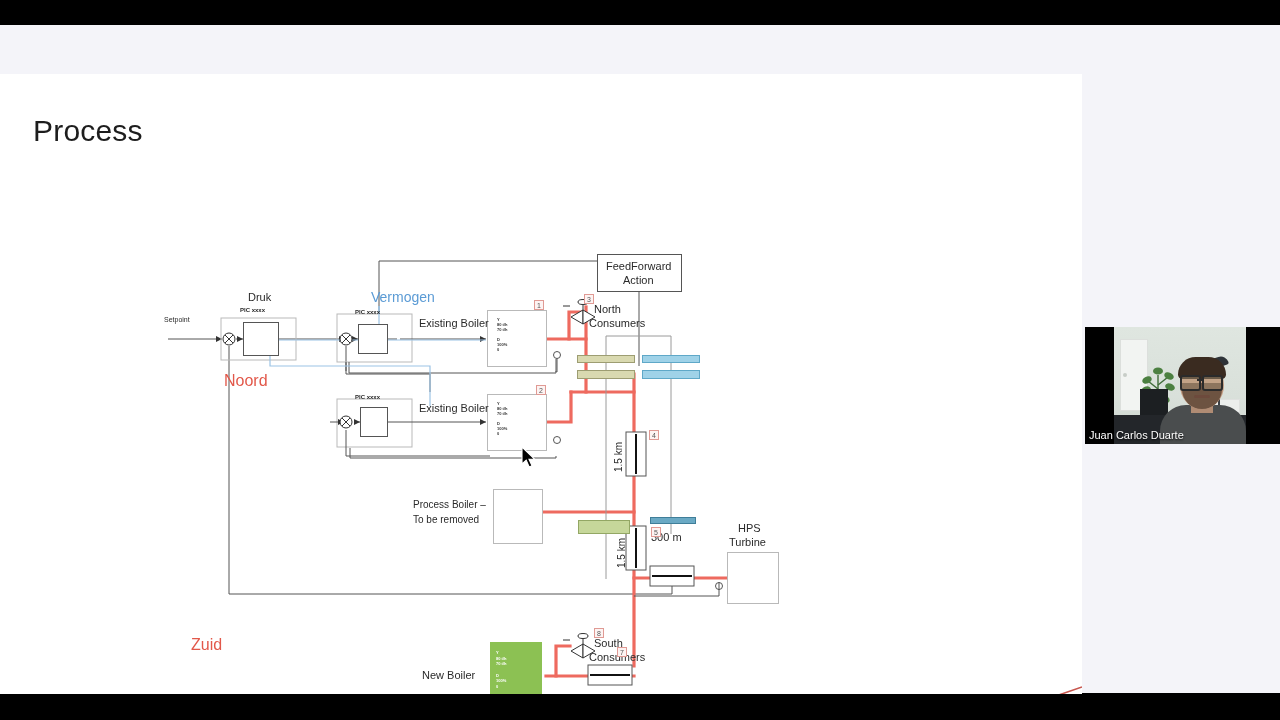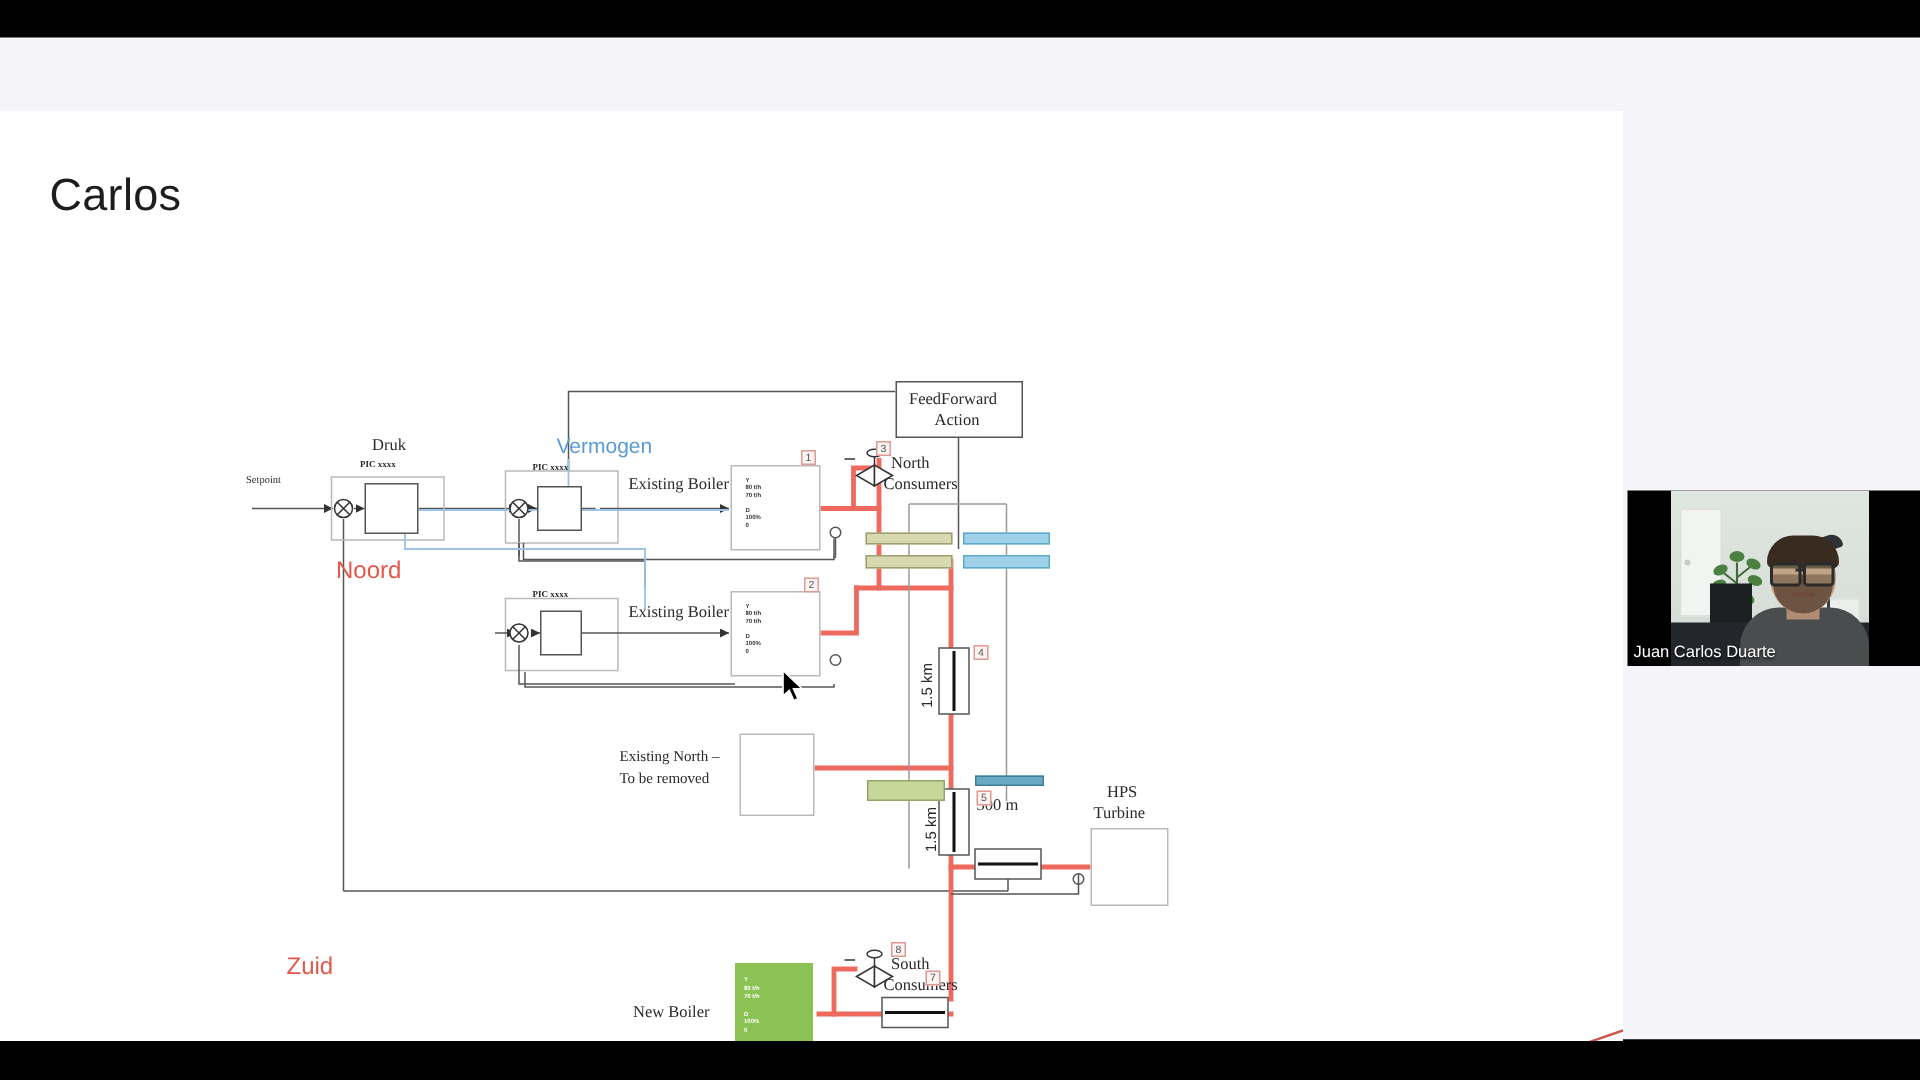--- a/index.html
+++ b/index.html
@@ -37,21 +37,21 @@
   .cam-beard{position:absolute;left:22px;top:30px;width:40px;height:26px;background:#5e4636;border-radius:0 0 20px 20px;opacity:.85;}
   .cam-mouth{position:absolute;left:34px;top:42px;width:16px;height:3px;background:#6d4a3c;border-radius:2px;}
   .cam-glass-l{position:absolute;left:20px;top:22px;width:17px;height:12px;border:2px solid #2b2b2b;border-radius:3px;background:rgba(200,180,150,.35);}
   .cam-glass-r{position:absolute;left:42px;top:22px;width:17px;height:12px;border:2px solid #2b2b2b;border-radius:3px;background:rgba(200,180,150,.35);}
   .cam-bridge{position:absolute;left:37px;top:26px;width:5px;height:2px;background:#2b2b2b;}
   .cam-name{position:absolute;left:4px;bottom:3px;color:#fff;font-size:11px;
      font-family:"Liberation Sans",sans-serif;text-shadow:0 1px 2px rgba(0,0,0,.9);white-space:nowrap;}
 
   
   .diagram{position:absolute;left:0;top:0;width:1082px;height:620px;}
-  .dg-txt{position:absolute;font-family:Liberation Serif, serif;color:#2a2a2a;white-space:nowrap;}
+  .dg-txt{position:absolute;font-family:Liberation Sans, sans-serif;color:#2a2a2a;white-space:nowrap;}
   .t-noord{position:absolute;color:#e2584a;font-size:16px;font-family:"Liberation Sans",sans-serif;margin-left:44px;}
   .t-zuid{position:absolute;color:#e2584a;font-size:16px;font-family:"Liberation Sans",sans-serif;}
   .t-verm{position:absolute;color:#5b9bd5;font-size:14px;font-family:"Liberation Sans",sans-serif;}
 
   .box{position:absolute;border:1px solid #555;background:#fff;box-sizing:border-box;}
   .boxlite{position:absolute;border:1px solid #b9b9b9;background:#fff;box-sizing:border-box;}
   .greenbox{position:absolute;background:#8cc153;box-sizing:border-box;}
 
   .badge{position:absolute;border:1px solid #e09a94;background:#fdf3f2;color:#555;
      font-size:7px;text-align:center;line-height:9px;width:10px;height:10px;box-sizing:border-box;}
@@ -70,21 +70,21 @@
 <body>
 
 <div id="root">
 
   <div class="bar-top"></div>
   <div class="meet-bg"></div>
   <div class="bar-bottom"></div>
 
   <div class="slide">
 
-    <div class="slide-title">Carlos</div>
+    <div class="slide-title">Process</div>
 
     <div class="diagram">
       <svg width="1082" height="620" viewBox="0 0 1082 620">
         <defs>
           <marker id="ar" markerWidth="7" markerHeight="7" refX="6" refY="3" orient="auto">
             <path d="M0,0 L6,3 L0,6 z" fill="#333"></path>
           </marker>
           <marker id="arR" markerWidth="7" markerHeight="7" refX="6" refY="3" orient="auto">
             <path d="M0,0 L6,3 L0,6 z" fill="#222"></path>
           </marker>
@@ -327,21 +327,21 @@
         <div>70 t/h</div>
         <div style="height:6px"></div>
         <div>D</div>
         <div>100%</div>
         <div>0</div>
       </div>
 
       
       <div class="dg-txt" style="left:419px;top:243px;font-size:11px;">Existing Boiler</div>
       <div class="dg-txt" style="left:419px;top:328px;font-size:11px;">Existing Boiler</div>
-      <div class="dg-txt" style="left:413px;top:425px;font-size:10px;">Existing North –</div>
+      <div class="dg-txt" style="left:413px;top:425px;font-size:10px;">Process Boiler –</div>
       <div class="dg-txt" style="left:413px;top:440px;font-size:10px;">To be removed</div>
       <div class="dg-txt" style="left:422px;top:595px;font-size:11px;">New Boiler</div>
 
       <div class="dg-txt" style="left:594px;top:229px;font-size:11px;">North</div>
       <div class="dg-txt" style="left:589px;top:243px;font-size:11px;">Consumers</div>
       <div class="dg-txt" style="left:594px;top:563px;font-size:11px;">South</div>
       <div class="dg-txt" style="left:589px;top:577px;font-size:11px;">Consumers</div>
       <div class="dg-txt" style="left:738px;top:448px;font-size:11px;text-align:right;">HPS</div>
       <div class="dg-txt" style="left:729px;top:462px;font-size:11px;">Turbine</div>
 

